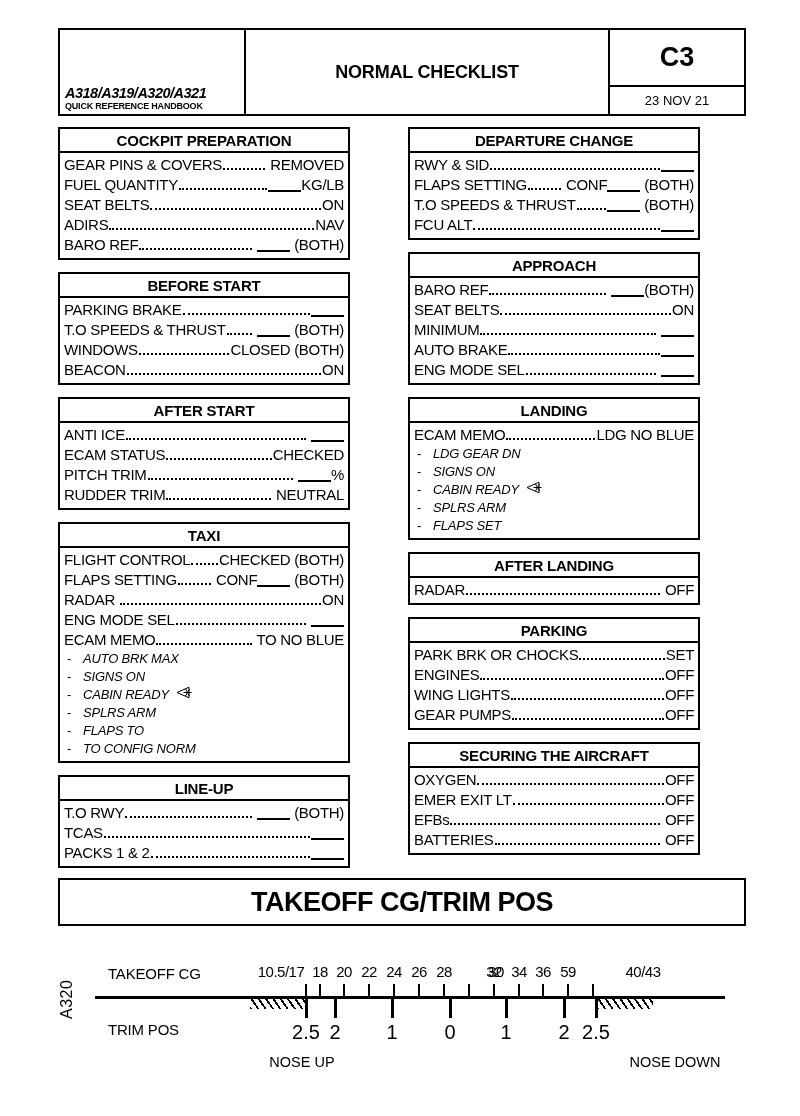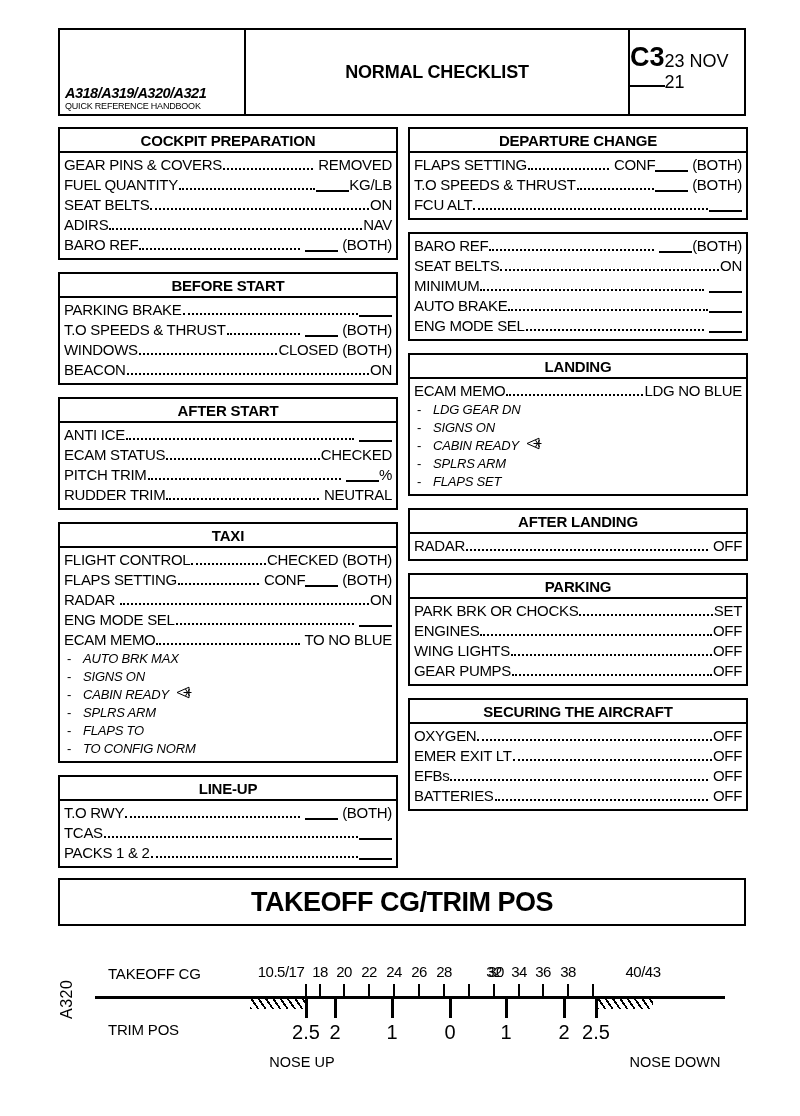--- a/index.html
+++ b/index.html
@@ -8,28 +8,28 @@
     font-family:"Liberation Sans", sans-serif;overflow:hidden;
   }
   
   #qrh-header{
     position:absolute;left:58px;top:28px;width:688px;height:88px;
     border:2px solid #000;display:flex;box-sizing:border-box;
   }
   .hdr-cell{box-sizing:border-box;}
   #hdr-left{width:186px;border-right:2px solid #000;display:flex;flex-direction:column;justify-content:flex-end;padding:0 0 3px 5px;}
   #hdr-aircraft{font-weight:bold;font-style:italic;font-size:14.5px;letter-spacing:-0.5px;white-space:nowrap;}
-  #hdr-subtitle{font-weight:normal;font-size:9px;letter-spacing:-0.2px;white-space:nowrap;}
+  #hdr-subtitle{font-weight:bold;font-size:9px;letter-spacing:-0.2px;white-space:nowrap;}
   #hdr-mid{flex:1;display:flex;align-items:center;justify-content:center;border-right:2px solid #000;}
   #hdr-title{font-weight:bold;font-size:18px;letter-spacing:-0.2px;}
-  #hdr-right{width:114px;display:flex;}
+  #hdr-right{width:134px;display:flex;flex-direction:column;}
   #hdr-code{height:55px;border-bottom:2px solid #000;display:flex;align-items:center;justify-content:center;font-weight:bold;font-size:27px;}
-  #hdr-date{flex:1;display:flex;align-items:center;justify-content:center;font-size:18px;}
+  #hdr-date{flex:1;display:flex;align-items:center;justify-content:center;font-size:13px;}
   
-  .col{position:absolute;top:127px;width:340px;}
+  .col{position:absolute;top:127px;width:292px;}
   #col-left{left:58px;}
   #col-right{left:408px;}
   .section{border:2px solid #000;box-sizing:border-box;margin-bottom:12px;background:#fff;}
   .sec-title{
     text-align:center;font-weight:bold;font-size:15px;letter-spacing:-0.2px;
     padding:2px 0 0 0;height:20px;line-height:20px;border-bottom:2px solid #000;
   }
   .items{padding:1px 4px 4px 4px;}
   .row{display:flex;align-items:flex-end;height:20px;font-size:15px;letter-spacing:-0.3px;}
   .lbl{white-space:pre;line-height:19px;}
@@ -246,37 +246,43 @@
             <span class="val"><span class="blank"></span></span>
           </div>
         </div>
       </div>
     </div>
   <div id="col-right" class="col">
       <div class="section">
         <div class="sec-title">DEPARTURE CHANGE</div>
         <div class="items">
           <div class="row">
+            <span class="lbl">RWY &amp; SID</span>
+            <span class="leader"></span>
+            <span class="val"><span class="blank"></span></span>
+          </div>
+          <div class="row">
             <span class="lbl">FLAPS SETTING</span>
             <span class="leader"></span>
             <span class="val"><span> CONF</span><span class="blank"></span><span> (BOTH)</span></span>
           </div>
           <div class="row">
             <span class="lbl">T.O SPEEDS &amp; THRUST</span>
             <span class="leader"></span>
             <span class="val"><span class="blank"></span><span> (BOTH)</span></span>
           </div>
           <div class="row">
             <span class="lbl">FCU ALT</span>
             <span class="leader"></span>
             <span class="val"><span class="blank"></span></span>
           </div>
         </div>
       </div>
       <div class="section">
+        <div class="sec-title">APPROACH</div>
         <div class="items">
           <div class="row">
             <span class="lbl">BARO REF</span>
             <span class="leader"></span>
             <span class="val"><span> </span><span class="blank"></span><span>(BOTH)</span></span>
           </div>
           <div class="row">
             <span class="lbl">SEAT BELTS</span>
             <span class="leader"></span>
             <span class="val"><span>ON</span></span>
@@ -407,21 +413,21 @@
       <div class="cg-num" style="left: 320px;">18</div>
       <div class="cg-num" style="left: 344px;">20</div>
       <div class="cg-num" style="left: 369px;">22</div>
       <div class="cg-num" style="left: 394px;">24</div>
       <div class="cg-num" style="left: 419px;">26</div>
       <div class="cg-num" style="left: 444px;">28</div>
       <div class="cg-num" style="left: 496px;">30</div>
       <div class="cg-num" style="left: 494px;">32</div>
       <div class="cg-num" style="left: 519px;">34</div>
       <div class="cg-num" style="left: 543px;">36</div>
-      <div class="cg-num" style="left: 568px;">38</div>
+      <div class="cg-num" style="left: 568px;">59</div>
       <div class="cg-num" style="left: 598px; padding-left: 45px;">40/43</div>
       <div class="tick-up" style="left: 306px;"></div>
       <div class="tick-up" style="left: 320px;"></div>
       <div class="tick-up" style="left: 344px;"></div>
       <div class="tick-up" style="left: 369px;"></div>
       <div class="tick-up" style="left: 394px;"></div>
       <div class="tick-up" style="left: 419px;"></div>
       <div class="tick-up" style="left: 444px;"></div>
       <div class="tick-up" style="left: 469px;"></div>
       <div class="tick-up" style="left: 494px;"></div>

